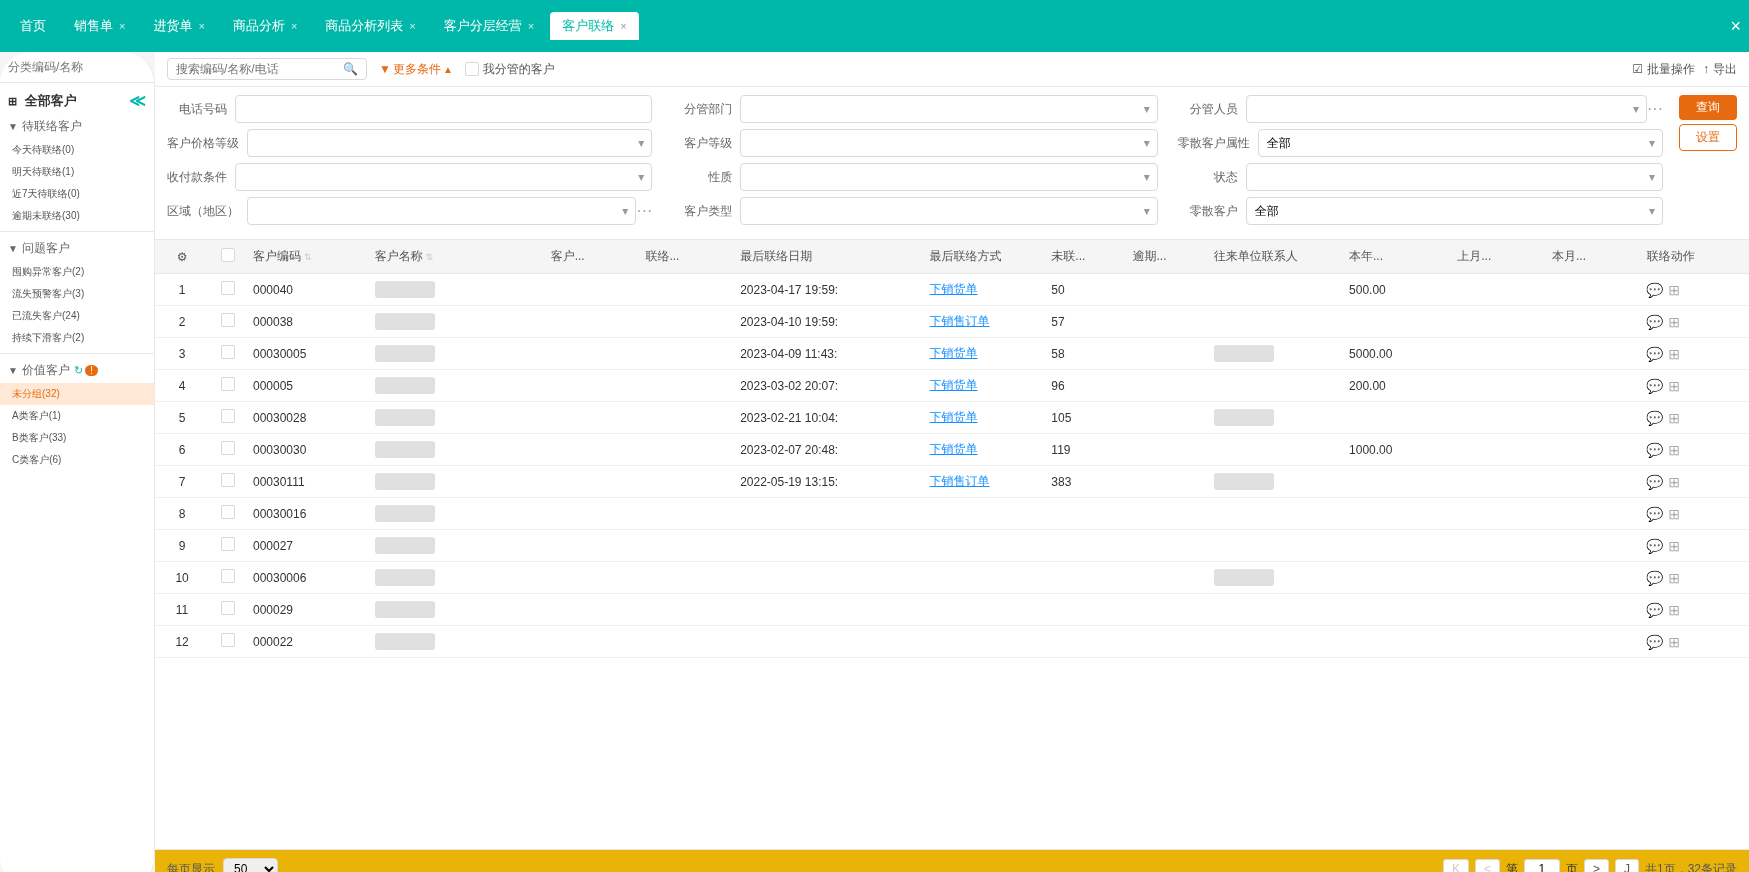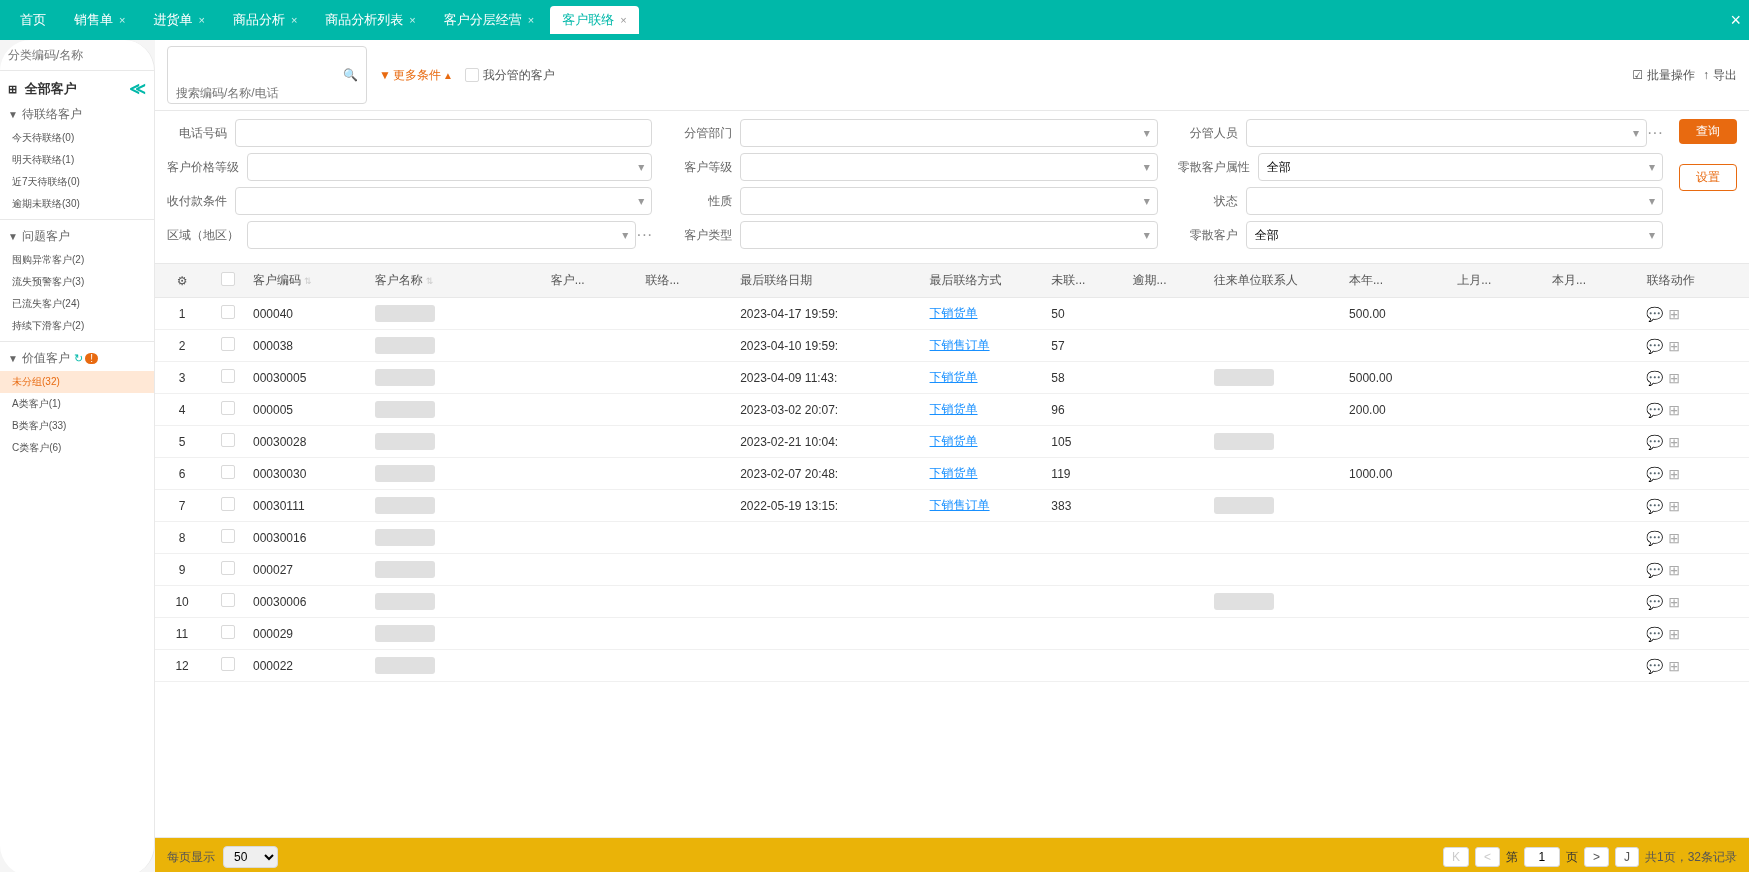--- a/index.html
+++ b/index.html
@@ -3,21 +3,21 @@
   <meta charset="utf-8">
   <style>
     * { box-sizing: border-box; margin: 0; padding: 0; }
     body { font-family: 'Microsoft YaHei', Arial, sans-serif; font-size: 12px; background: #f5f5f5; color: #333; overflow: hidden; }
 
     
     .top-nav {
       display: flex;
       align-items: center;
       background: #00b8a9;
-      height: 40px;
+      height: 52px;
       padding: 8px 8px;
       gap: 4px;
     }
     .nav-tab {
       display: flex;
       align-items: center;
       padding: 0 12px;
       height: 28px;
       background: transparent;
       color: #fff;
@@ -147,21 +147,20 @@
       padding: 3px 8px;
       gap: 4px;
       width: 200px;
     }
     .filter-search input {
       border: none;
       outline: none;
       font-size: 12px;
       color: #0f172a;
       width: 100%;
-      margin-top: 36px;
     }
     .more-conditions {
       display: flex;
       align-items: center;
       color: #e86a10;
       cursor: pointer;
       gap: 2px;
       font-size: 12px;
     }
     .my-customers {
@@ -249,21 +248,21 @@
       position: absolute;
       right: 8px;
       top: 50%;
       transform: translateY(-50%);
       color: #999;
       pointer-events: none;
     }
     .filter-actions {
       display: flex;
       flex-direction: column;
-      gap: 20px;
+      gap: 4px;
       margin-left: 8px;
     }
     .btn-query {
       background: #e86a10;
       color: #fff;
       border: none;
       border-radius: 4px;
       padding: 4px 16px;
       cursor: pointer;
       font-size: 12px;

